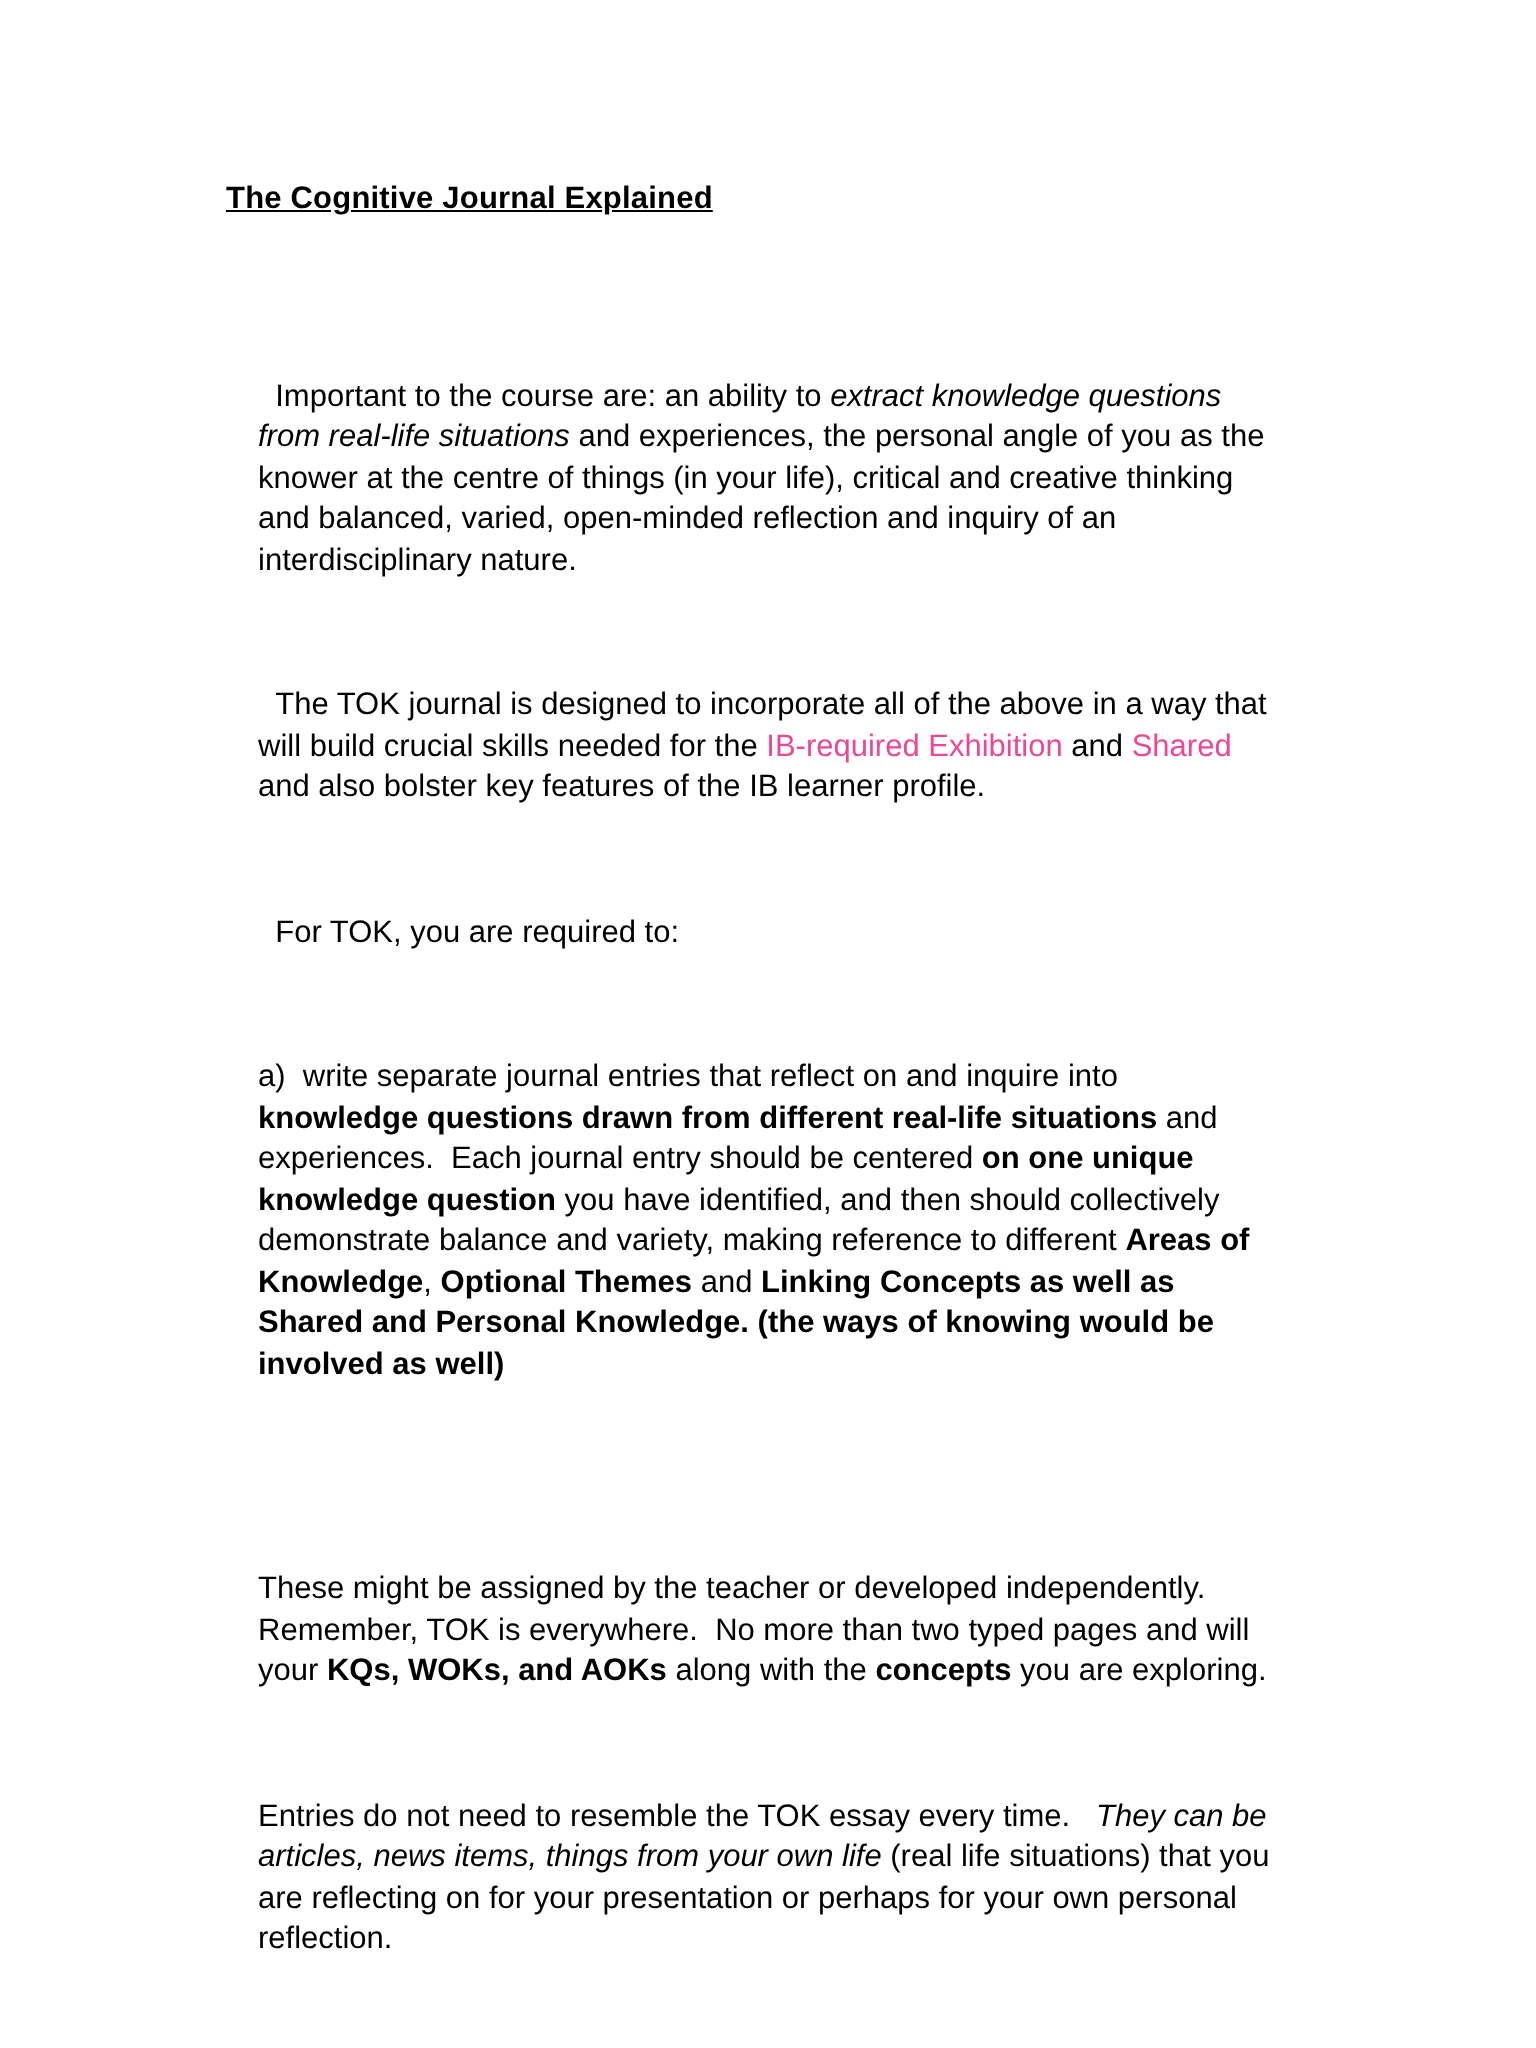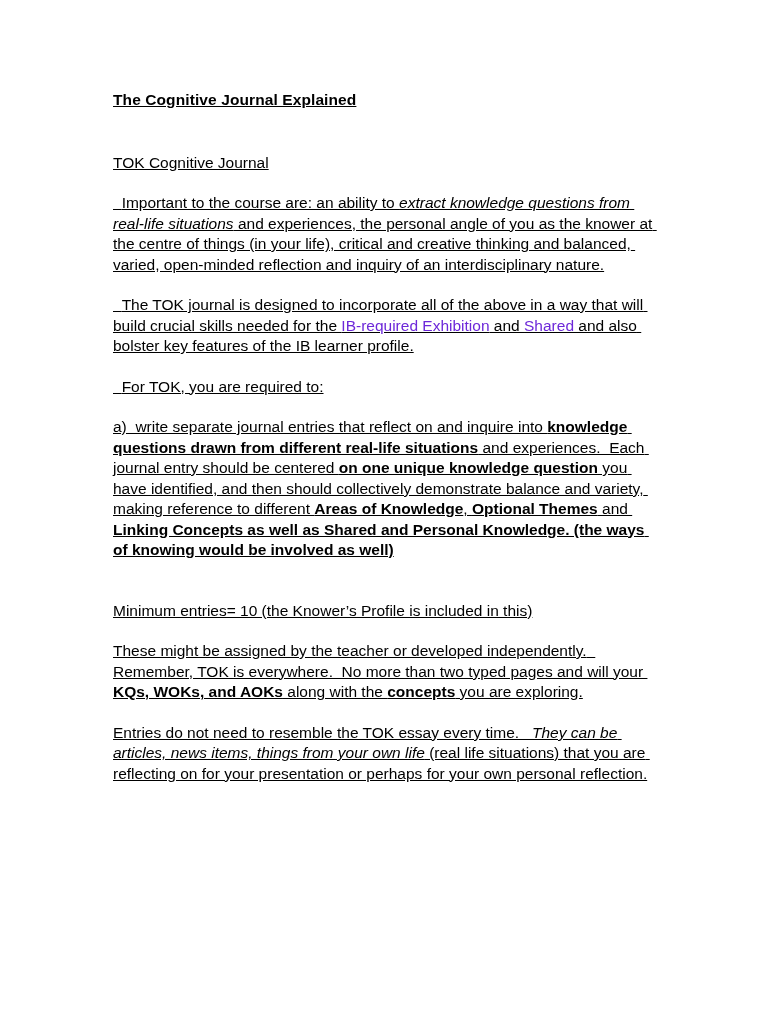--- a/index.html
+++ b/index.html
@@ -40,44 +40,42 @@
   .subtitle {
     font-size: 15.5px;
     font-weight: normal;
     text-decoration: underline;
     line-height: 20.5px;
     margin: 0;
   }
   p.para {
     font-size: 15.5px;
     line-height: 20.5px;
-    margin: 0;
+    margin: 16px;
     text-align: left;
     white-space: pre-wrap;
-    text-decoration: underline;
   }
   .gap-title   { height: 42px; }
   .gap-sub     { height: 20px; }
   .gap-para    { height: 20px; }
   .gap-small   { height: 20px; }
   b, .b  { font-weight: bold; }
   i, .i  { font-style: italic; }
-  .red   { color: #6d28d9; }
+  .red   { color: #ec4899; }
 </style>
 </head>
 <body>
 
 <div class="page">
   <div class="content">
 
     <div class="doc-title">The Cognitive Journal Explained</div>
 
     <div class="gap-title"></div>
 
-    <div class="subtitle">TOK Cognitive Journal</div>
 
     <div class="gap-sub"></div>
 
     <p class="para"><span>  Important to the course are: an ability to </span><i>extract knowledge questions from real-life situations</i><span> and experiences, the personal angle of you as the knower at the centre of things (in your life), critical and creative thinking and balanced, varied, open-minded reflection and inquiry of an interdisciplinary nature.</span></p>
 
     <div class="gap-para"></div>
 
     <p class="para"><span>  The TOK journal is designed to incorporate all of the above in a way that will build crucial skills needed for the </span><span class="red">IB-required Exhibition</span><span> and </span><span class="red">Shared</span><span> and also bolster key features of the IB learner profile.</span></p>
 
     <div class="gap-para"></div>
@@ -86,21 +84,20 @@
 
     <div class="gap-para"></div>
 
     <p class="para"><span>a)  write separate journal entries that reflect on and inquire into </span><b>knowledge questions drawn from different real-life situations</b><span> and experiences.  Each journal entry should be centered </span><b>on one unique knowledge question</b><span> you have identified, and then should collectively demonstrate balance and variety, making reference to different </span><b>Areas of Knowledge</b><span>, </span><b>Optional Themes</b><span> and </span><b>Linking Concepts as well as Shared and Personal Knowledge. (the ways of knowing would be involved as well)</b></p>
 
     <div class="gap-para"></div>
 
 
     <div class="gap-small"></div>
 
-    <p class="para"><span>Minimum entries= 10 (the Knower’s Profile is included in this)</span></p>
 
     <div class="gap-para"></div>
 
     <p class="para"><span>These might be assigned by the teacher or developed independently.  Remember, TOK is everywhere.  No more than two typed pages and will your </span><b>KQs, WOKs, and AOKs</b><span> along with the </span><b>concepts</b><span> you are exploring.</span></p>
 
     <div class="gap-para"></div>
 
     <p class="para"><span>Entries do not need to resemble the TOK essay every time.   </span><i>They can be articles, news items, things from your own life</i><span> (real life situations) that you are reflecting on for your presentation or perhaps for your own personal reflection.</span></p>
 
   </div>

